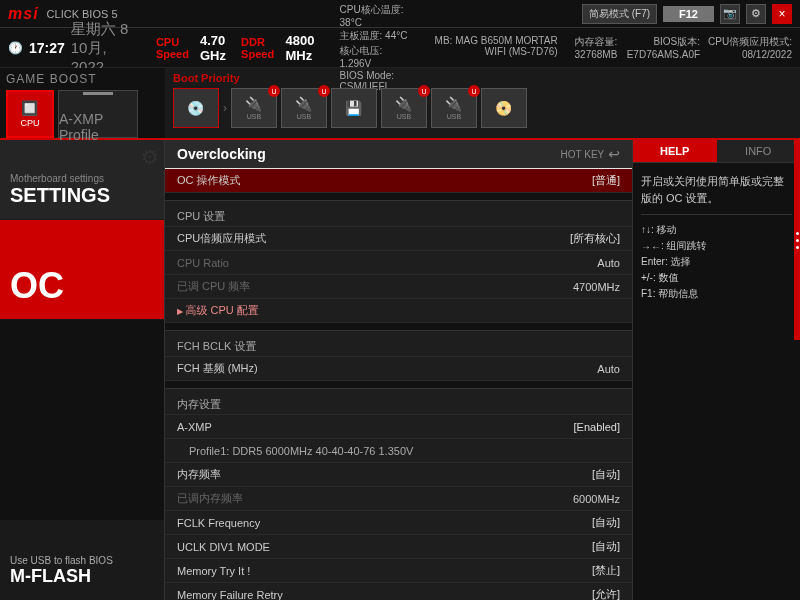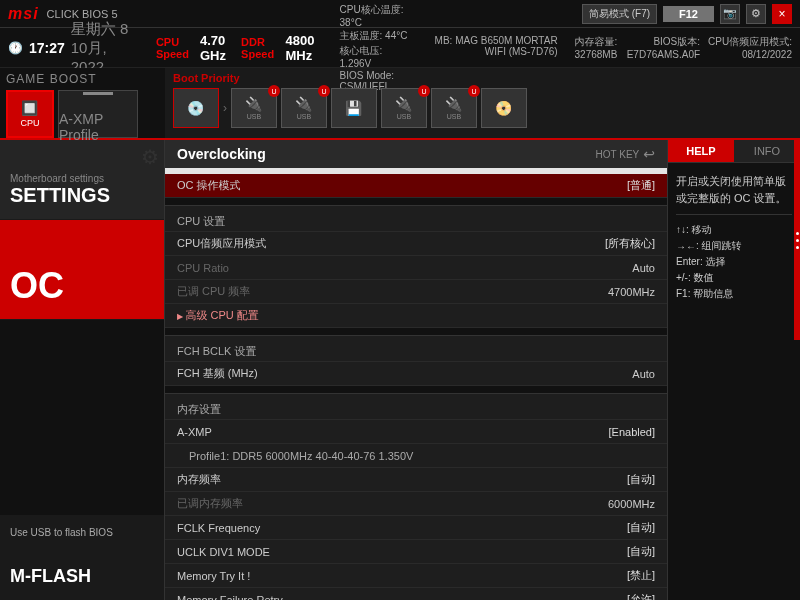--- a/index.html
+++ b/index.html
@@ -339,21 +339,21 @@
     .center-panel::-webkit-scrollbar { width: 6px; }
     .center-panel::-webkit-scrollbar-track { background: #111; }
     .center-panel::-webkit-scrollbar-thumb { background: #555; }
 
     .oc-header {
       background: #2a2a2a;
       padding: 6px 12px;
       display: flex;
       justify-content: space-between;
       align-items: center;
-      border-bottom: 6px solid #e5e5e5;
+      border-bottom: 1px solid #e5e5e5;
     }
     .oc-title { color: #fff; font-size: 14px; font-weight: bold; }
     .hot-key-area {
       display: flex;
       align-items: center;
       gap: 4px;
       color: #888;
       font-size: 10px;
     }
     .hot-key-icon { color: #888; font-size: 14px; cursor: pointer; }
@@ -384,21 +384,21 @@
     .oc-value { color: #ccc; font-size: 11px; }
     .oc-value.bracket { color: #ddd; padding-left: 10px; }
     .oc-divider {
       height: 8px;
       background: #111;
       border-bottom: 1px solid #333;
     }
 
     
     .right-panel {
-      width: 133px;
+      width: 168px;
       background: #111;
       border-left: 1px solid #333;
       display: flex;
       flex-direction: column;
       flex-shrink: 0;
     }
     .help-info-tabs {
       display: flex;
       border-bottom: 1px solid #333;
     }
@@ -580,21 +580,21 @@
   <div class="sidebar">
     <div class="sidebar-item settings" style="background:#1a1a1a;min-height:80px;justify-content:flex-end;">
       <div class="sidebar-item-bg"></div>
       <span class="sidebar-settings-icon">⚙</span>
       <span class="sidebar-small-label">Motherboard settings</span>
       <span class="sidebar-big-label">SETTINGS</span>
     </div>
     <div class="sidebar-item oc" style="min-height:100px;justify-content:flex-end;">
       <span class="sidebar-big-label" style="font-size:36px;">OC</span>
     </div>
-    <div class="sidebar-item mflash" style="min-height:80px;justify-content:flex-end;margin-top:auto;gap:28px;">
+    <div class="sidebar-item mflash" style="min-height:80px;justify-content:flex-end;margin-top:auto;">
       <span class="sidebar-small-label">Use USB to flash BIOS</span>
       <span class="sidebar-big-label">M-FLASH</span>
     </div>
   </div>
 
   <div class="center-panel">
     <div class="oc-header">
       <span class="oc-title">Overclocking</span>
       <div class="hot-key-area">
         <span>HOT KEY</span>

